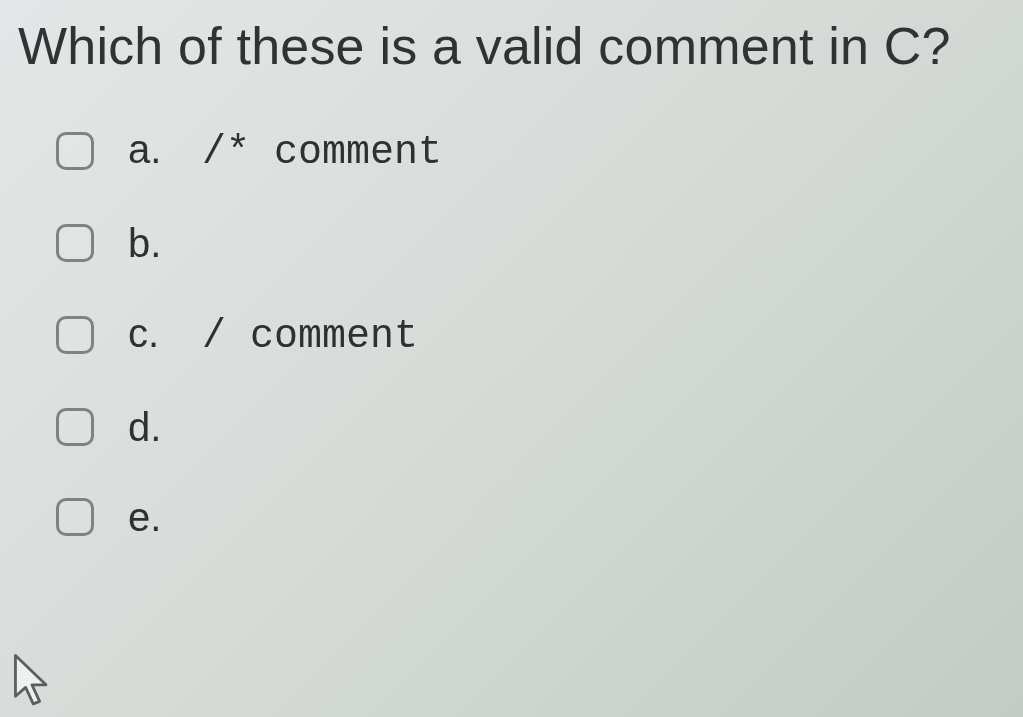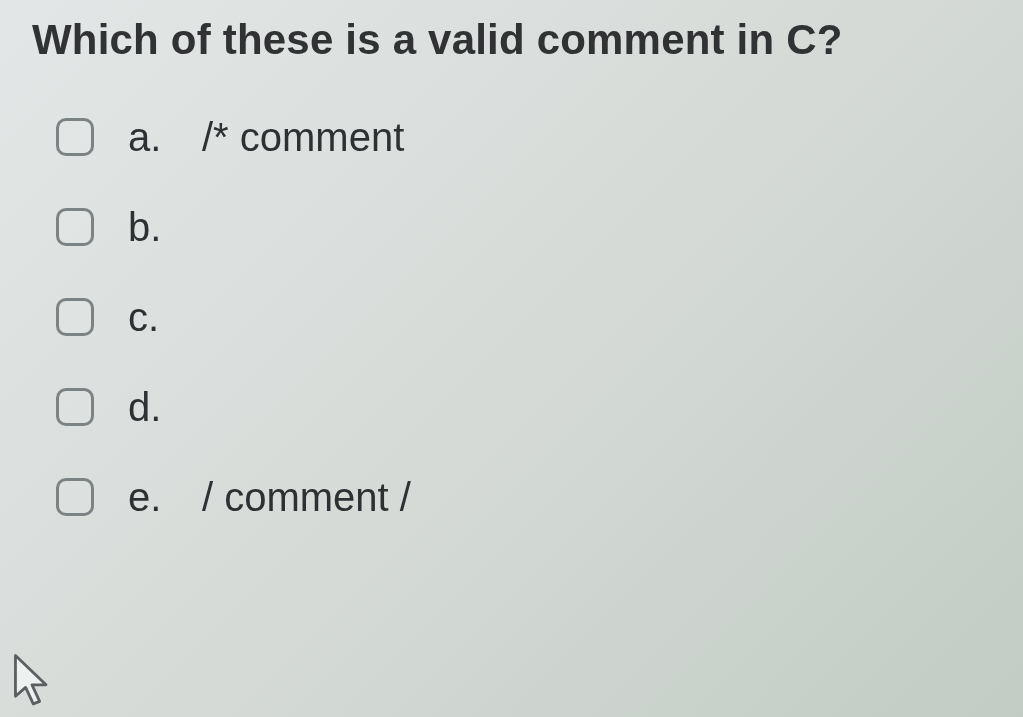--- a/index.html
+++ b/index.html
@@ -22,26 +22,26 @@
       #c2cbc4 100%);
     position: relative;
   }
   .page {
     box-sizing: border-box;
     width: 1023px;
     height: 717px;
     padding: 14px 24px 0 16px;
   }
   .question {
-    font-size: 42px;
+    font-size: 52px;
     line-height: 1.25;
-    font-weight: 700;
+    font-weight: 400;
     letter-spacing: 0.2px;
     color: #303234;
-    margin: 0 0 48px 16px;
+    margin: 0 0 48px 2px;
   }
   .options {
     display: flex;
     flex-direction: column;
     gap: 46px;
     padding-left: 40px;
   }
   .option {
     display: flex;
     align-items: center;
@@ -63,20 +63,21 @@
     display: flex;
     align-items: baseline;
     gap: 28px;
     font-weight: 400;
   }
   .letter {
     min-width: 46px;
   }
   .text {
     white-space: pre;
+    font-family: Liberation Mono, monospace;
   }
   .cursor {
     position: absolute;
     left: 10px;
     bottom: 8px;
     width: 44px;
     height: 56px;
     pointer-events: none;
   }
   .cursor svg { width: 100%; height: 100%; }
@@ -102,35 +103,35 @@
       <span class="checkbox"></span>
       <span class="answer">
         <span class="letter">b.</span>
       </span>
     </div>
 
     <div class="option">
       <span class="checkbox"></span>
       <span class="answer">
         <span class="letter">c.</span>
+        <span class="text">/ comment</span>
       </span>
     </div>
 
     <div class="option">
       <span class="checkbox"></span>
       <span class="answer">
         <span class="letter">d.</span>
       </span>
     </div>
 
     <div class="option">
       <span class="checkbox"></span>
       <span class="answer">
         <span class="letter">e.</span>
-        <span class="text">/ comment /</span>
       </span>
     </div>
 
   </div>
 </div>
 
 <div class="cursor">
   <svg viewBox="0 0 32 44">
     <path d="M3 2 L3 34 L11 27 L17 40 L22 38 L16 25 L27 25 Z" fill="rgba(240,243,242,0.9)" stroke="#5a5f61" stroke-width="2.2" stroke-linejoin="round"></path>
   </svg>

